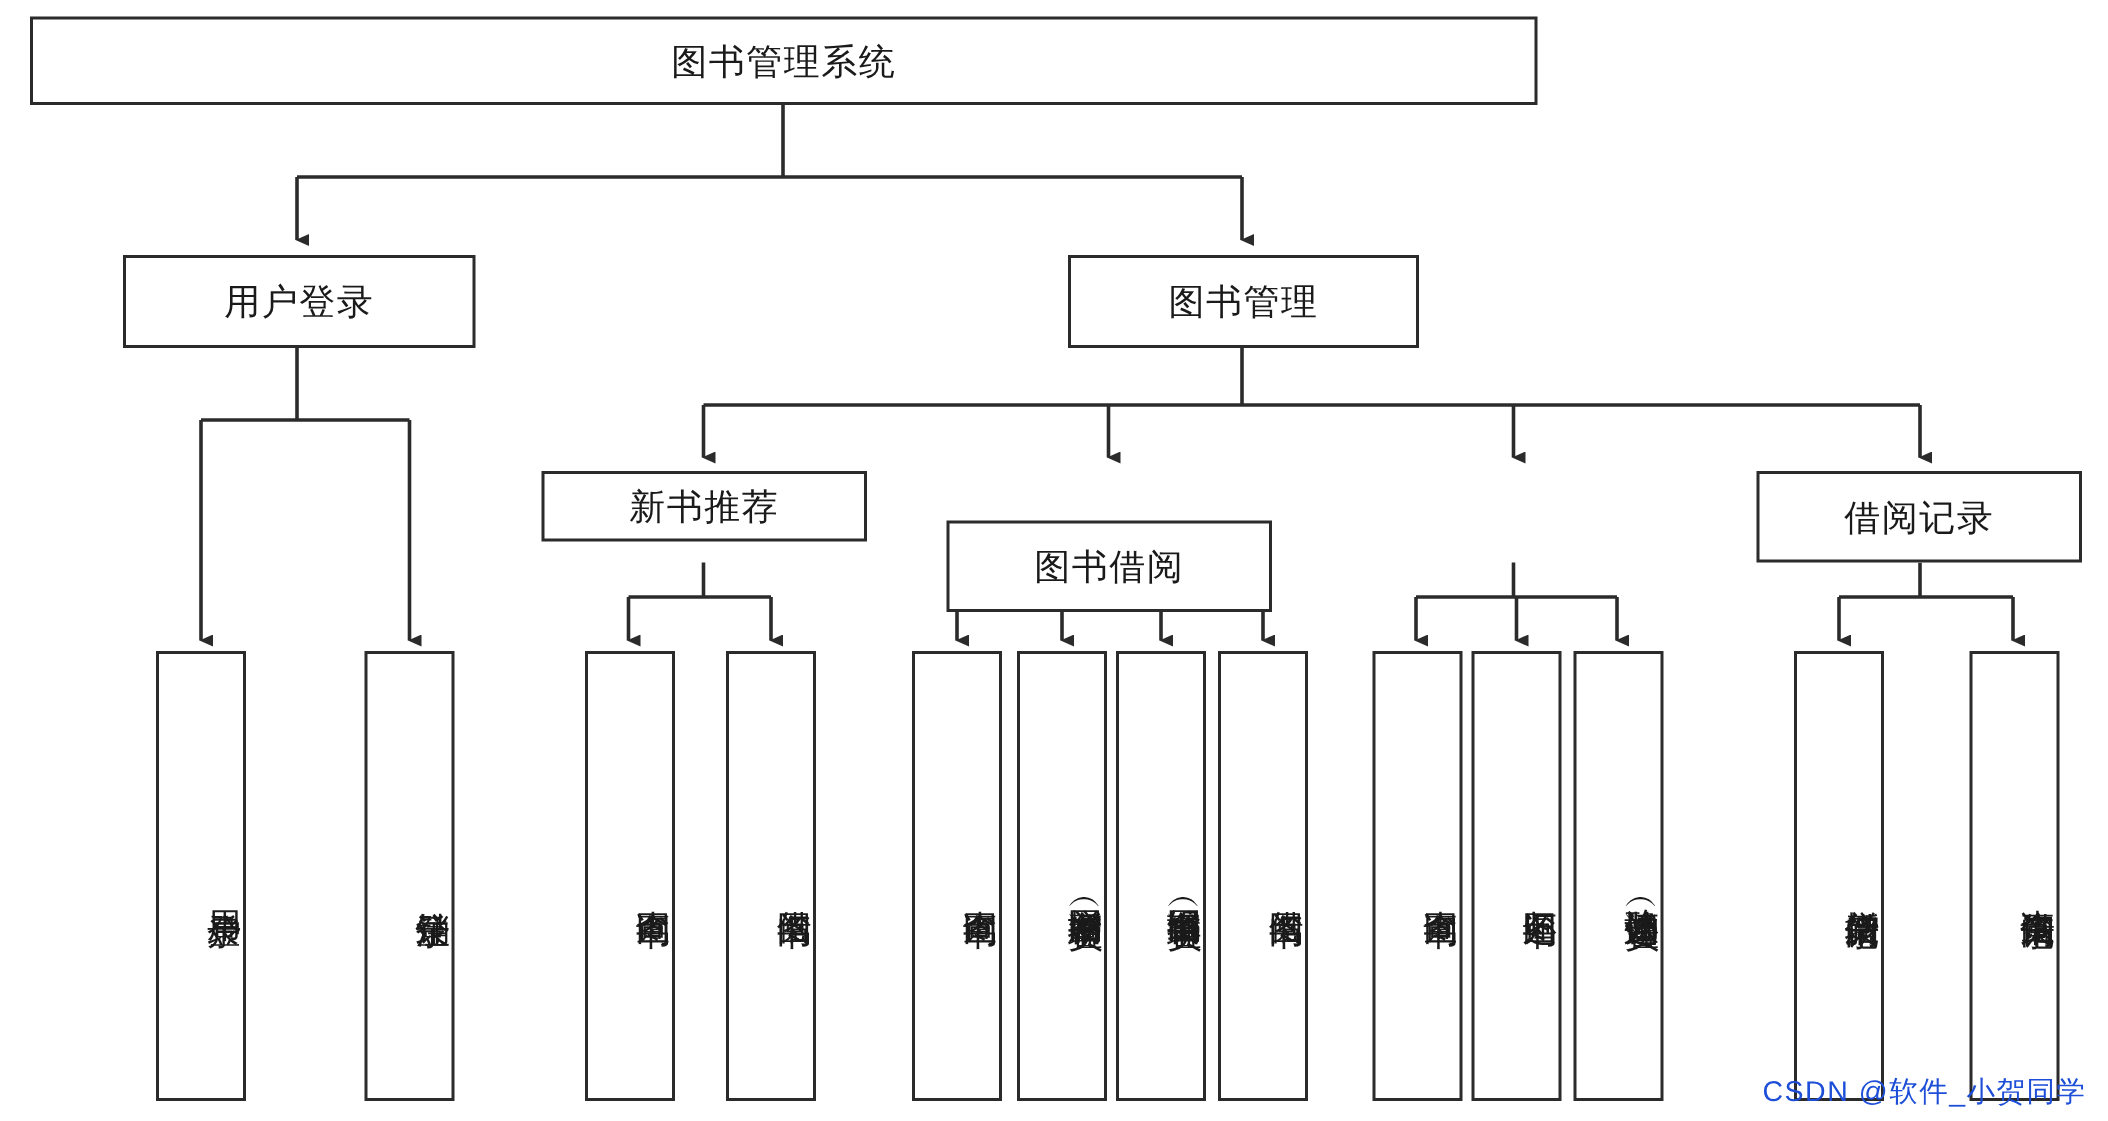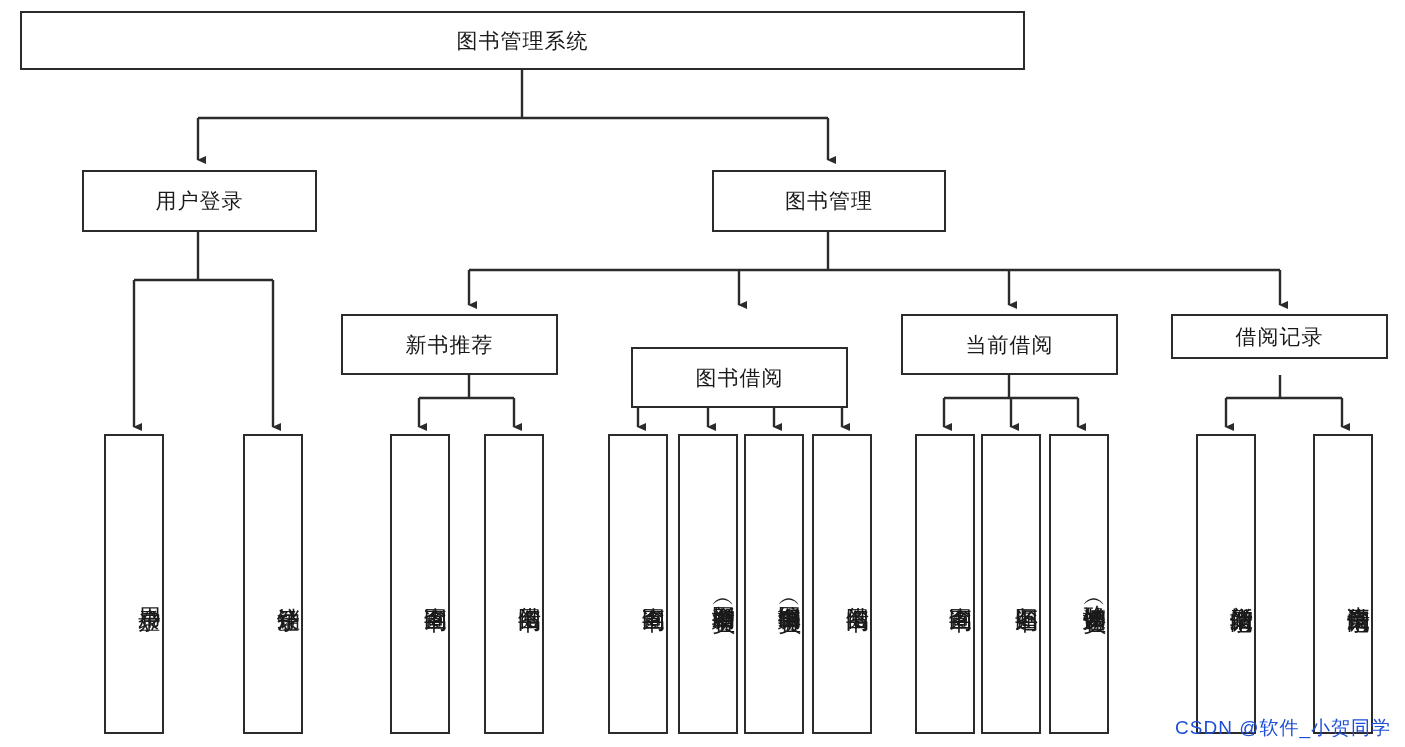--- a/index.html
+++ b/index.html
@@ -32,21 +32,21 @@
     position: absolute;
     box-sizing: border-box;
     border: 2px solid #2b2b2b;
     background: #ffffff;
     display: flex;
     align-items: center;
     justify-content: center;
     color: #1a1a1a;
   }
   .node.horizontal {
-    font-size: 21px;
+    font-size: 24px;
     letter-spacing: 1px;
     text-align: center;
   }
   .node.vertical {
     writing-mode: vertical-rl;
     text-orientation: upright;
     font-size: 23px;
     line-height: 1.12;
     letter-spacing: 1px;
     padding-top: 14px;
@@ -130,30 +130,27 @@
     <span class="label">图书管理系统</span>
   </div>
 
   <div class="node horizontal" style="left:82px; top:170px; width:235px; height:62px;">
     <span class="label">用户登录</span>
   </div>
   <div class="node horizontal" style="left:712px; top:170px; width:234px; height:62px;">
     <span class="label">图书管理</span>
   </div>
 
-  <div class="node horizontal" style="left:341px; top:314px; width:217px; height:61px;">
+  <div class="node horizontal" style="left:361px; top:314px; width:217px; height:47px;">
     <span class="label">新书推荐</span>
   </div>
   <div class="node horizontal" style="left:631px; top:314px; width:217px; height:61px;margin-top:33px;">
     <span class="label">图书借阅</span>
   </div>
-  <div class="node horizontal" style="left:901px; top:314px; width:217px; height:61px;">
-    <span class="label">当前借阅</span>
-  </div>
-  <div class="node horizontal" style="left:1171px; top:314px; width:217px; height:45px;">
+  <div class="node horizontal" style="left:1171px; top:314px; width:217px; height:61px;">
     <span class="label">借阅记录</span>
   </div>
 
   <div class="node vertical" style="left:104px; top:434px; width:60px; height:300px;">
     <span class="label">用户登录</span>
   </div>
   <div class="node vertical" style="left:243px; top:434px; width:60px; height:300px;">
     <span class="label">注销登录</span>
   </div>
 

